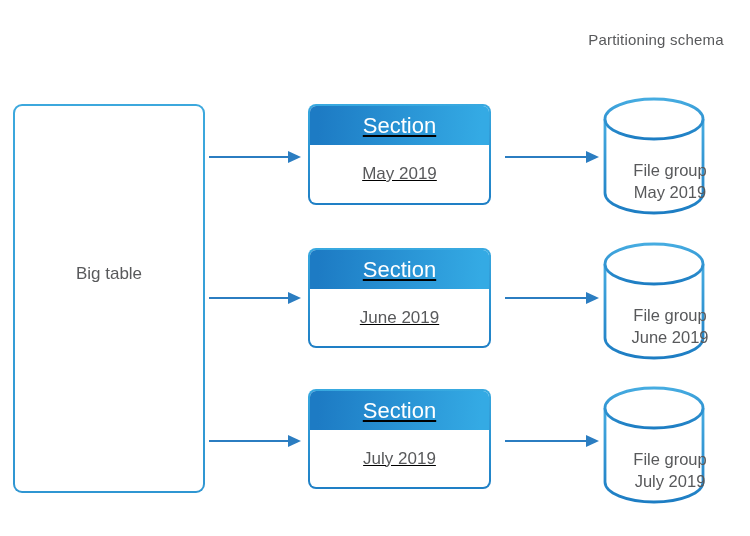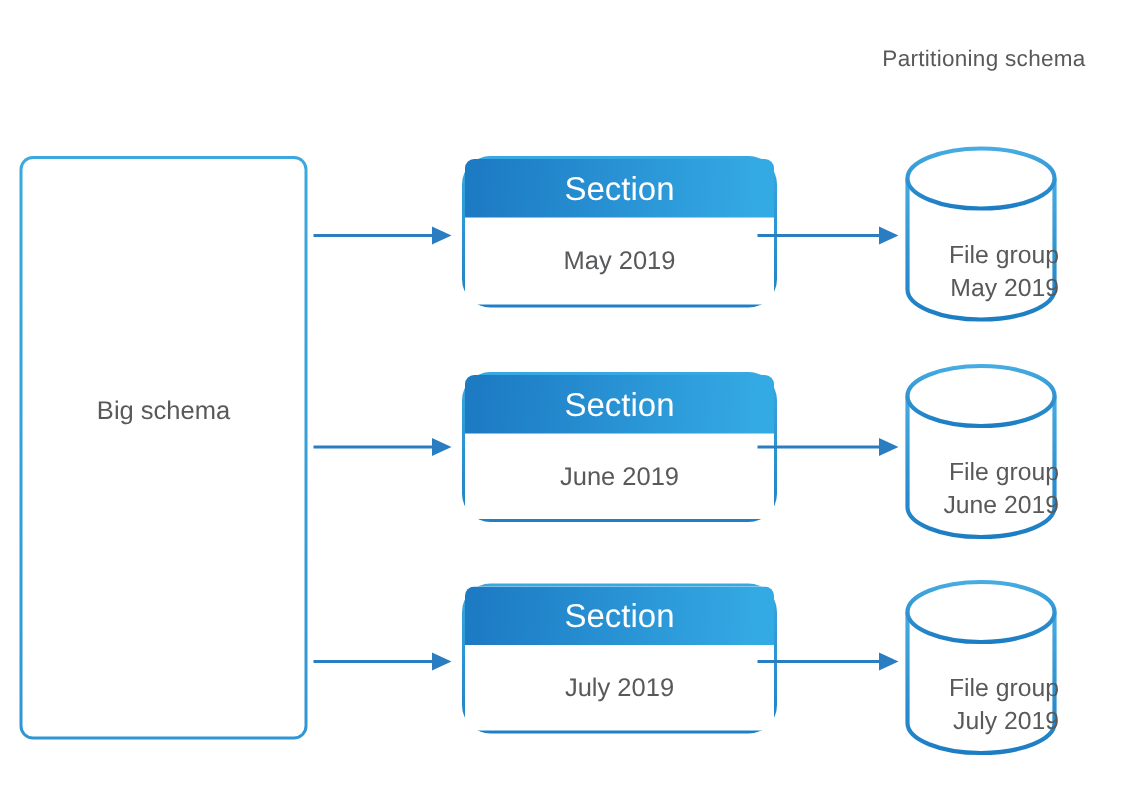--- a/index.html
+++ b/index.html
@@ -23,23 +23,23 @@
   .big-table-inner{
     position:relative;width:100%;height:100%;background:#ffffff;border-radius:7px;
   }
   .big-table-label{
     position:absolute;left:0;top:158px;width:100%;text-align:center;
     font-size:17px;color:#58595b;
   }
 
   
   .section-box{
-    position:absolute;left:308px;width:210px;
+    position:absolute;left:308px;width:183px;
     background:linear-gradient(180deg,#38a9e0,#1f7fc5);
-    border-radius:19px;padding:2px;box-sizing:border-box;
+    border-radius:8px;padding:2px;box-sizing:border-box;text-decoration:underline;
   }
   #section-box-0{top:104px;height:101px;}
   #section-box-1{top:248px;height:100px;}
   #section-box-2{top:389px;height:100px;}
   .section-inner{
     display:flex;flex-direction:column;width:100%;height:100%;
     background:#ffffff;border-radius:6px;overflow:hidden;
   }
   .section-header{
     height:39px;flex:0 0 39px;display:flex;align-items:center;justify-content:center;
@@ -53,21 +53,21 @@
 
   
   .cylinder{
     position:absolute;left:602px;width:104px;height:118px;
   }
   #cylinder-0{top:97px;}
   #cylinder-1{top:242px;}
   #cylinder-2{top:386px;}
   .cylinder svg{position:absolute;left:0;top:0;}
   .cylinder-label{
-    position:absolute;left:0;top:62px;width:100%;text-align:right;
+    position:absolute;left:16px;top:62px;width:100%;text-align:center;
     font-size:16.5px;line-height:22px;color:#58595b;
   }
 
   
   .arrow{position:absolute;height:12px;}
   .arrow-left{left:209px;width:92px;}
   .arrow-right{left:505px;width:94px;}
   #arrow-l0,#arrow-r0{top:151px;}
   #arrow-l1,#arrow-r1{top:292px;}
   #arrow-l2,#arrow-r2{top:435px;}
@@ -92,21 +92,21 @@
         <stop offset="0" stop-color="#46ace1"></stop>
         <stop offset="1" stop-color="#1d7dc3"></stop>
       </linearGradient>
     </defs>
   </svg>
 
   <div class="col-header" id="schema-header">Partitioning schema</div>
 
   <div class="big-table">
     <div class="big-table-inner">
-      <div class="big-table-label">Big schema</div>
+      <div class="big-table-label">Big table</div>
     </div>
   </div>
 
   <div class="arrow arrow-left" id="arrow-l0">
     <span class="arrow-line"></span>
     <span class="arrow-head"></span>
   </div>
   <div class="arrow arrow-left" id="arrow-l1">
     <span class="arrow-line"></span>
     <span class="arrow-head"></span>

